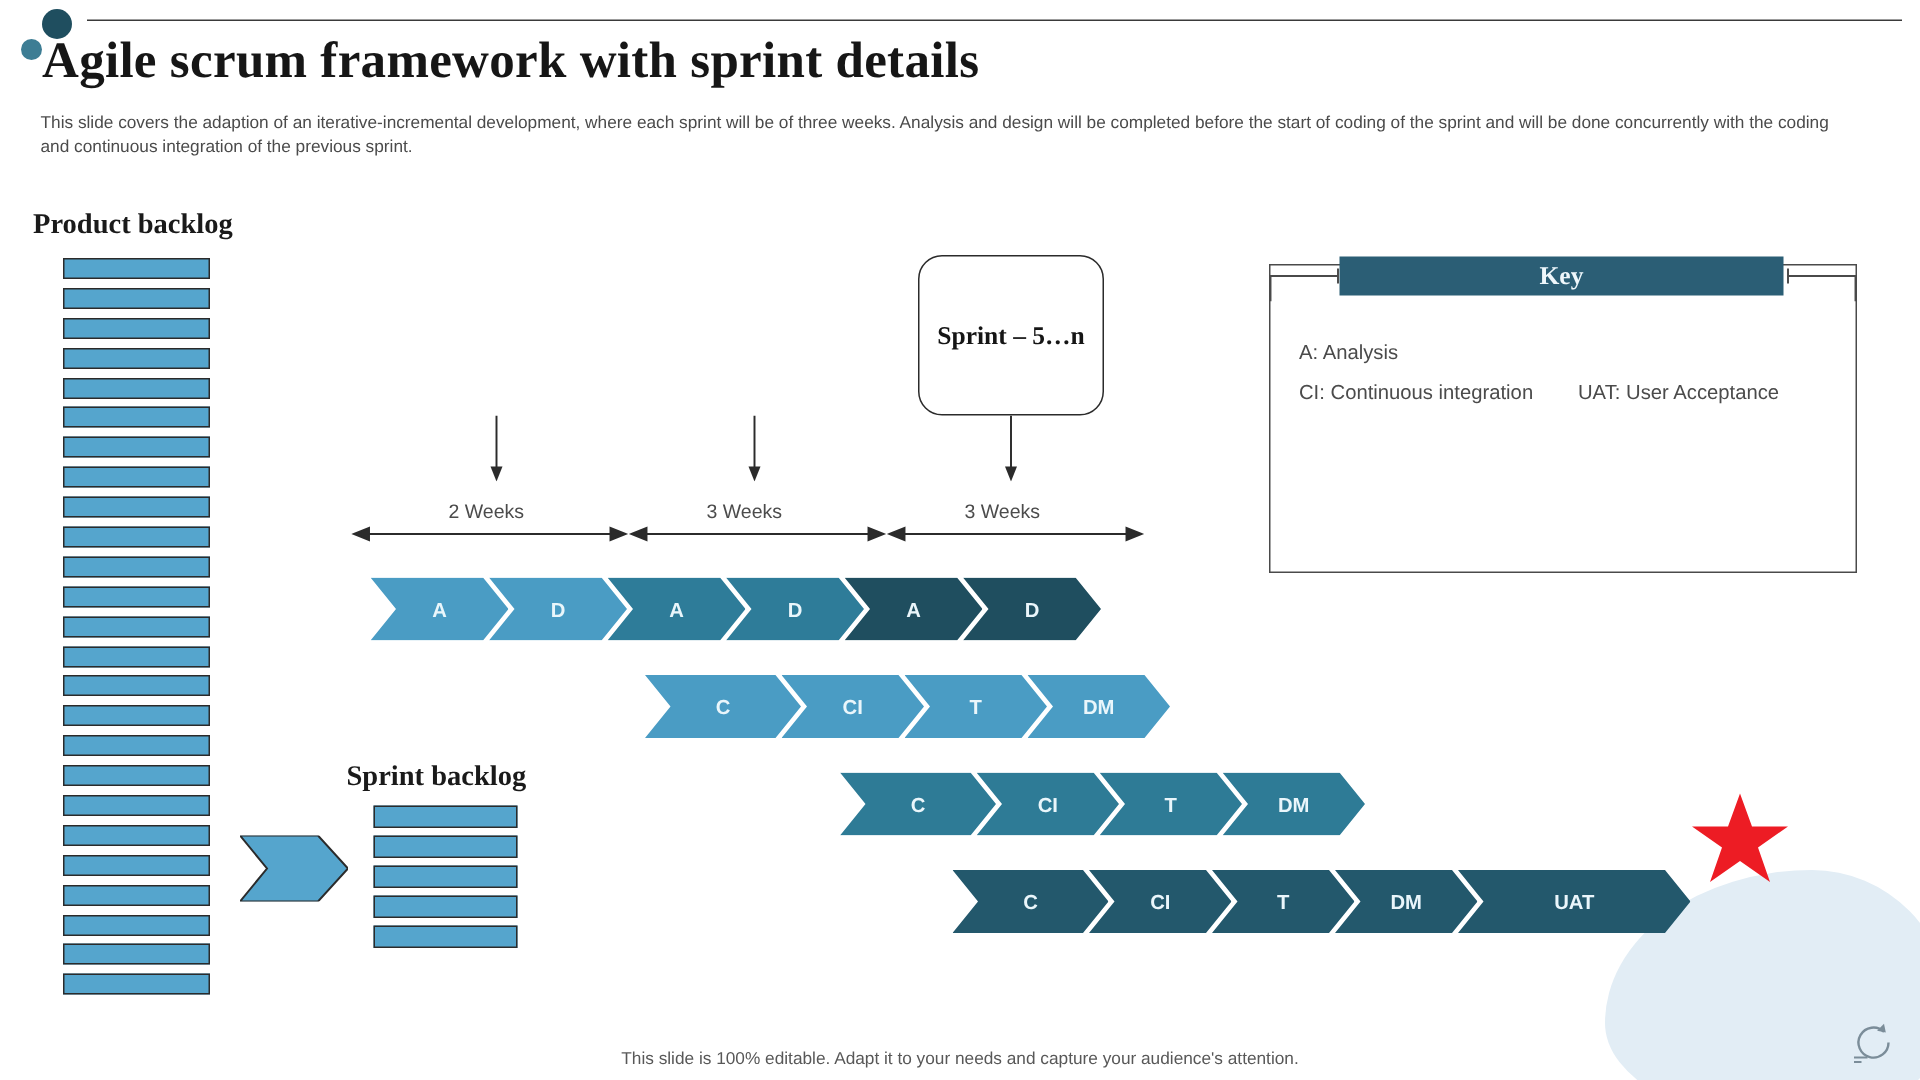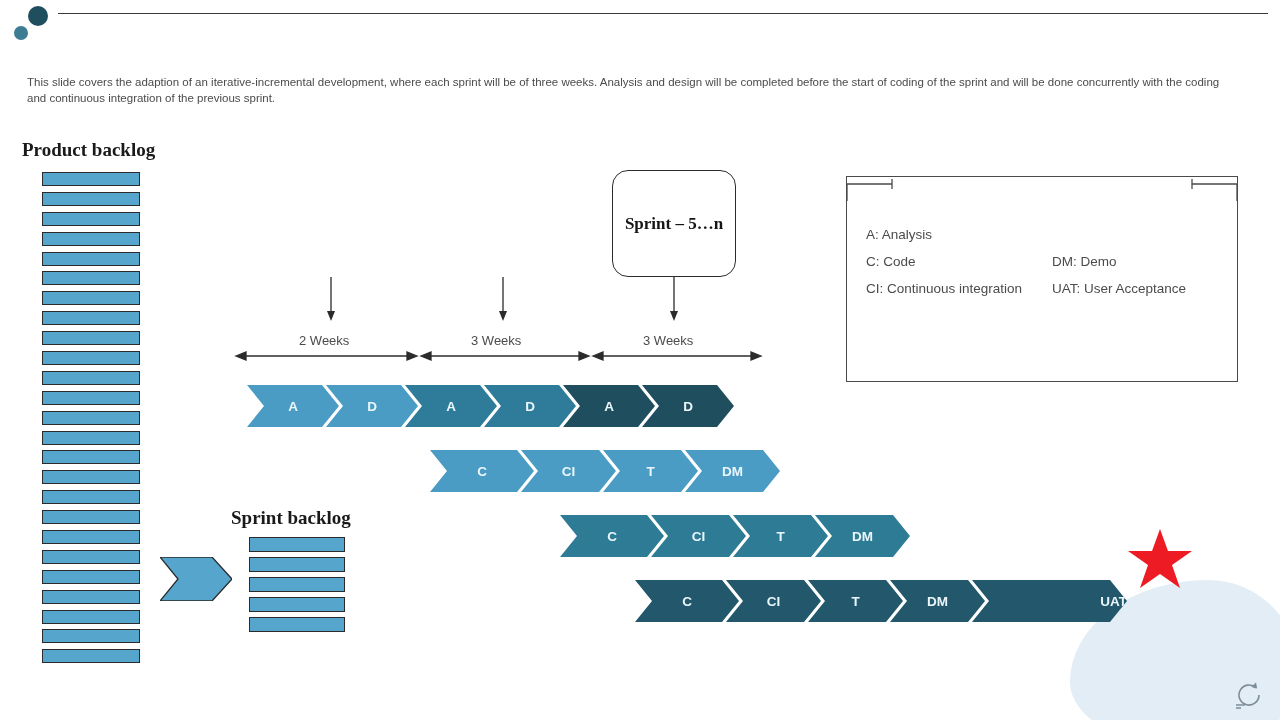--- a/index.html
+++ b/index.html
@@ -108,20 +108,21 @@
   <div class="deco-line"></div>
   <div class="deco-dot-big"></div>
   <div class="deco-dot-small"></div>
   <div class="blob"></div>
   <svg class="refresh-icon" viewBox="0 0 34 34">
     <path d="M27 17a10 10 0 1 1-3-7.1" fill="none" stroke="#7b8d99" stroke-width="1.6"></path>
     <path d="M24 4.5 L25.2 10.4 L19.4 9.1 Z" fill="#7b8d99"></path>
     <path d="M4 27 h9 M4 30 h5" stroke="#7b8d99" stroke-width="1.4"></path>
   </svg>
 
+  <div class="title">Agile scrum framework with sprint details</div>
   <div class="subtitle">This slide covers the adaption of an iterative-incremental development, where each sprint will be of three weeks. Analysis and design will be completed before the start of coding of the sprint and will be done concurrently with the coding and continuous integration of the previous sprint.</div>
 
   <div class="h-serif" id="product-backlog-title">Product backlog</div>
   <div class="stack" id="product-backlog-stack">
       <div class="bar"></div>
       <div class="bar"></div>
       <div class="bar"></div>
       <div class="bar"></div>
       <div class="bar"></div>
       <div class="bar"></div>
@@ -247,46 +248,44 @@
       </div>
       <div class="chev c-dark" style="width: 95px; margin-left: -13px;">
         <span style="display: block;">CI</span>
       </div>
       <div class="chev c-dark" style="width: 95px; margin-left: -13px;">
         <span style="display: block;">T</span>
       </div>
       <div class="chev c-dark" style="width: 95px; margin-left: -13px;">
         <span style="display: block;">DM</span>
       </div>
-      <div class="chev c-dark" style="width: 155px; margin-left: -13px; justify-content: flex-end;">
+      <div class="chev c-dark" style="width: 155px; margin-left: -13px;">
         <span style="display: block;">UAT</span>
       </div>
     </div>
 
   <div class="key-panel"></div>
   <svg class="key-connectors" viewBox="0 0 392 30">
     <g stroke="#4a4a4a" stroke-width="1.3" fill="none">
       <path d="M1 30 V13 H46"></path>
         <path d="M46 8 V18"></path>
       <path d="M391 30 V13 H346"></path>
         <path d="M346 8 V18"></path>
     </g>
   </svg>
+  <div class="key-header">Key</div>
   <div class="key-list" id="key-list">
       <div class="key-row">
         <div class="key-col-a">A: Analysis</div>
         <div class="key-col-b"></div>
       </div>
       <div class="key-row">
-        <div class="key-col-a">C: Code</div>
-        <div class="key-col-b">DM: Demo</div>
-      </div>
-      <div class="key-row">
         <div class="key-col-a">CI: Continuous integration</div>
         <div class="key-col-b">UAT: User Acceptance</div>
       </div>
     </div>
 
   <svg class="star" viewBox="0 0 64 62">
     <polygon points="32,1 40,23 64,23 44,37 52,60 32,46 12,60 20,37 0,23 24,23" fill="#ED1C24"></polygon>
   </svg>
 
+  <div class="footer">This slide is 100% editable. Adapt it to your needs and capture your audience's attention.</div>
 </div>
 
 </body></html>

